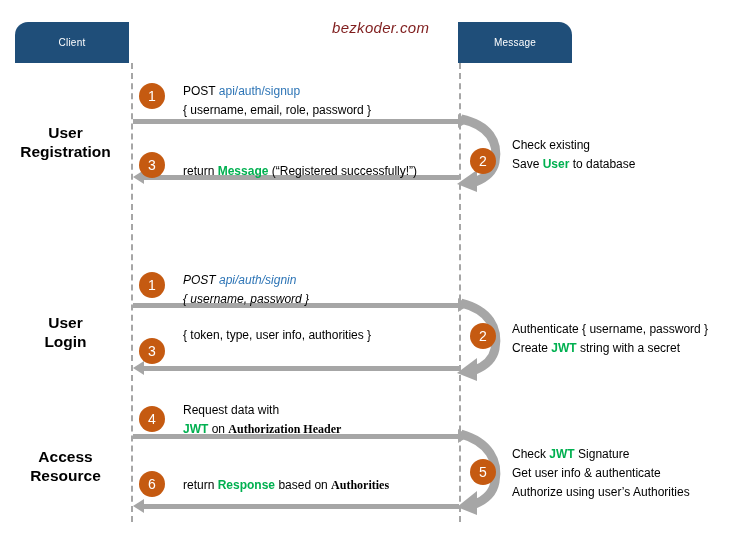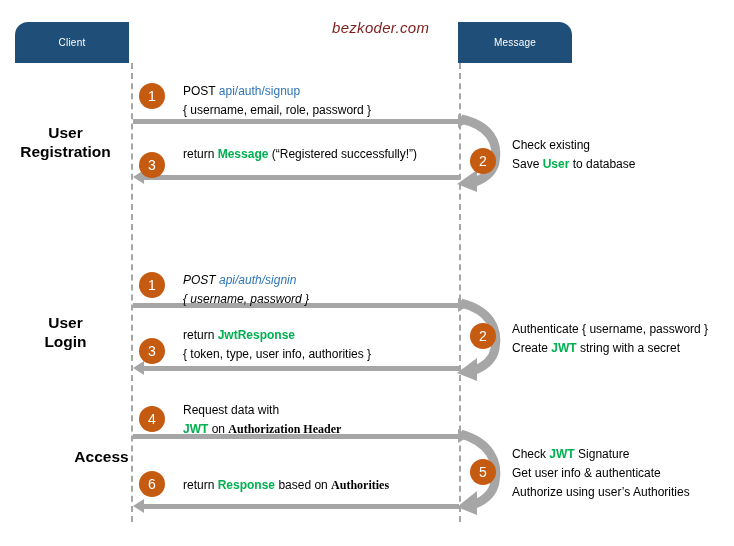--- a/index.html
+++ b/index.html
@@ -62,21 +62,21 @@
     position:absolute;
     left:0; width:131px;
     text-align:center;
     font-weight:bold;
     font-size:15.5px;
     color:#000000;
     line-height:19px;
   }
   #phase-registration{ top:123px; }
   #phase-login{       top:313px; }
-  #phase-access{      top:447px;margin-left:36px; }
+  #phase-access{      top:447px; }
 
   
   .msg-arrow{
     position:absolute;
     height:5px;
     background:#a6a6a6;
   }
   .msg-arrow .head{
     position:absolute;
     top:-5px;
@@ -143,21 +143,21 @@
     line-height:19px;
     white-space:nowrap;
     z-index:3;
     margin-left:8px;
   }
   .msg-text .api  { color:#2E75B6; }
   .msg-text .grn  { color:#00B050; font-weight:bold; }
   .msg-text .bld  { font-weight:bold;font-family:Liberation Serif, serif; }
 
   #text-signup   { left:175px; top:82px;  }
-  #text-signup-ret{left:175px; top:145px; }
+  #text-signup-ret{left:175px; top:162px; }
   #text-signin   { left:175px; top:271px;font-style:italic; }
   #text-signin-ret{left:175px; top:326px; }
   #text-request  { left:175px; top:401px; }
   #text-request-ret{left:175px;top:476px; }
 
   #text-server-registration{ left:504px; top:136px; }
   #text-server-login       { left:504px; top:320px; }
   #text-server-access      { left:504px; top:445px; }
 </style>
 </head>
@@ -180,20 +180,21 @@
   <div class="phase-label" id="phase-registration">
     <div>User</div>
     <div>Registration</div>
   </div>
   <div class="phase-label" id="phase-login">
     <div>User</div>
     <div>Login</div>
   </div>
   <div class="phase-label" id="phase-access">
     <div>Access</div>
+    <div>Resource</div>
   </div>
 
   <div class="msg-arrow to-right" id="arrow-signup-req">
       <span class="head"></span>
     </div>
   <div class="msg-arrow to-left" id="arrow-signup-res">
       <span class="head"></span>
     </div>
   <div class="msg-arrow to-right" id="arrow-signin-req">
       <span class="head"></span>
@@ -257,21 +258,20 @@
   <div class="msg-text" id="text-signup-ret">
     <div><span>return </span><span class="grn">Message</span><span> (“Registered successfully!”)</span></div>
   </div>
 
   <div class="msg-text" id="text-signin">
     <div><span>POST </span><span class="api">api/auth/signin</span></div>
     <div>{ username, password }</div>
   </div>
 
   <div class="msg-text" id="text-signin-ret">
-    <div><span>return </span><span class="grn">JwtResponse</span></div>
     <div>{ token, type, user info, authorities }</div>
   </div>
 
   <div class="msg-text" id="text-request">
     <div>Request  data with</div>
     <div><span class="grn">JWT</span><span> on </span><span class="bld">Authorization Header</span></div>
   </div>
 
   <div class="msg-text" id="text-request-ret">
     <div><span>return </span><span class="grn">Response</span><span> based on </span><span class="bld">Authorities</span></div>

